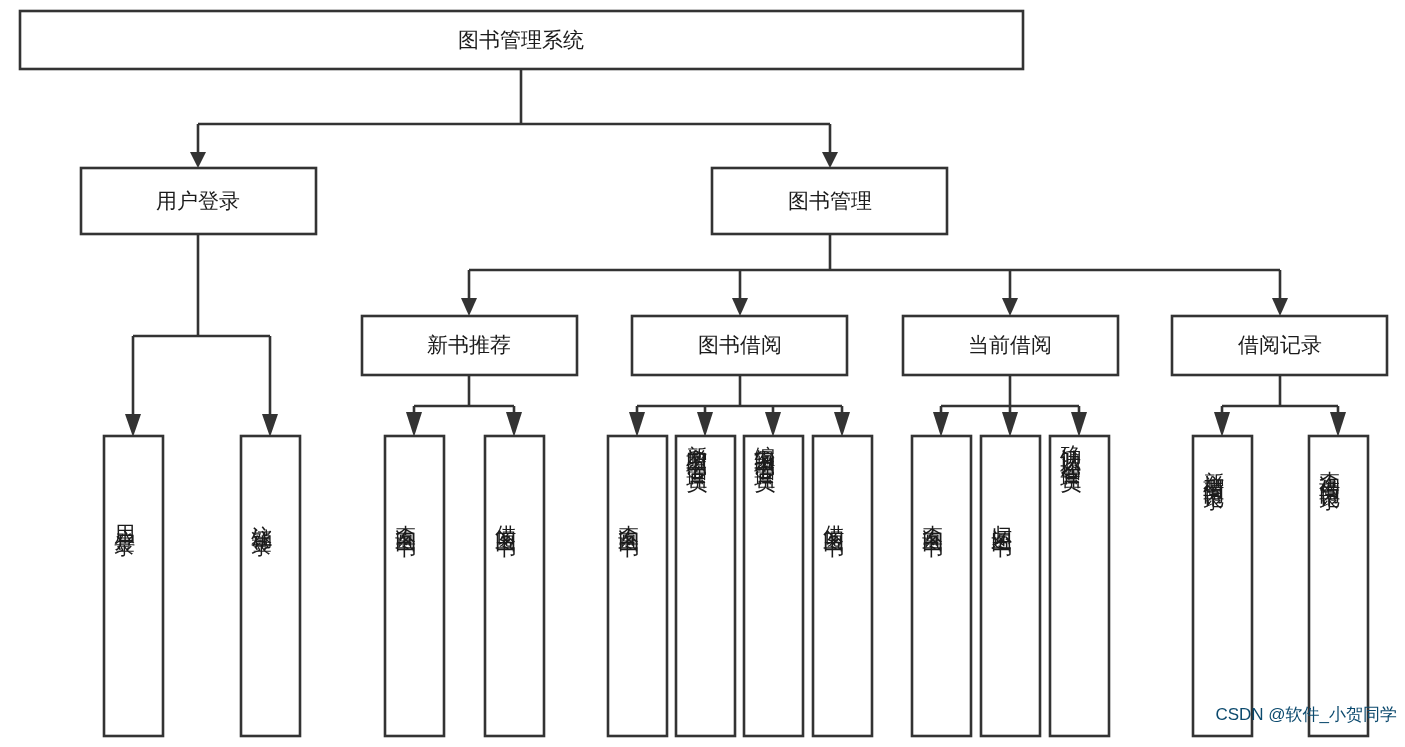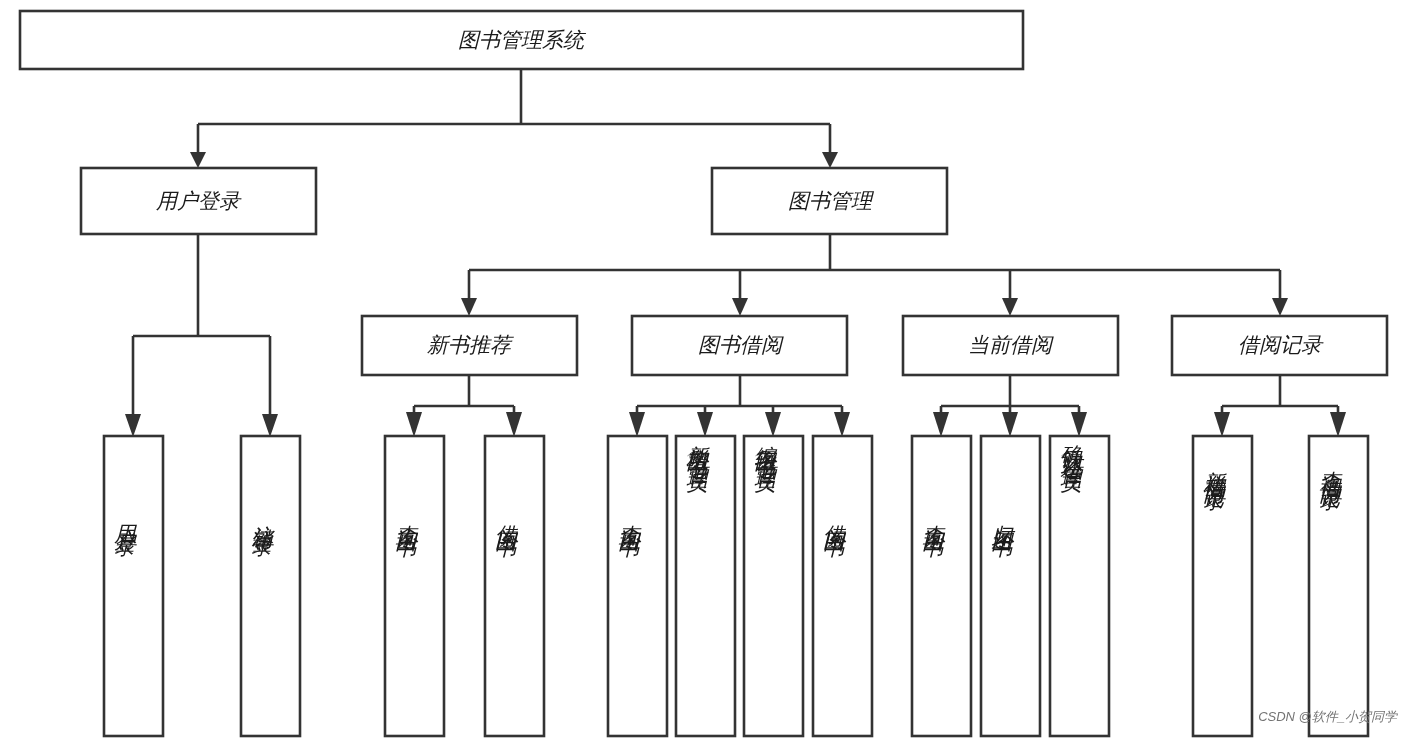--- a/index.html
+++ b/index.html
@@ -11,21 +11,20 @@
     width: 1405px;
     height: 747px;
     font-family: "Liberation Sans", sans-serif;
     overflow: hidden;
   }
   #diagram-root {
     position: relative;
     width: 1405px;
     height: 731px;
     background: #ffffff;
-    font-style: italic;
   }
   svg.diagram {
     display: block;
     width: 1405px;
     height: 747px;
   }
   .node-box {
     fill: #ffffff;
     stroke: #333333;
     stroke-width: 2.6;
@@ -54,22 +53,22 @@
     text-orientation: upright;
     letter-spacing: 4px;
     dominant-baseline: hanging;
     text-anchor: middle;
   }
   .watermark {
     position: absolute;
     right: 8px;
     bottom: 5px;
     font-family: "Liberation Sans", sans-serif;
-    font-size: 13px;
-    color: #737373;
+    font-size: 17px;
+    color: #0c4a6e;
     white-space: nowrap;
     pointer-events: none;
   }
 </style>
 </head>
 <body>
 
 <div id="diagram-root">
 
   <svg class="diagram" viewBox="0 0 1405 747" xmlns="http://www.w3.org/2000/svg">

